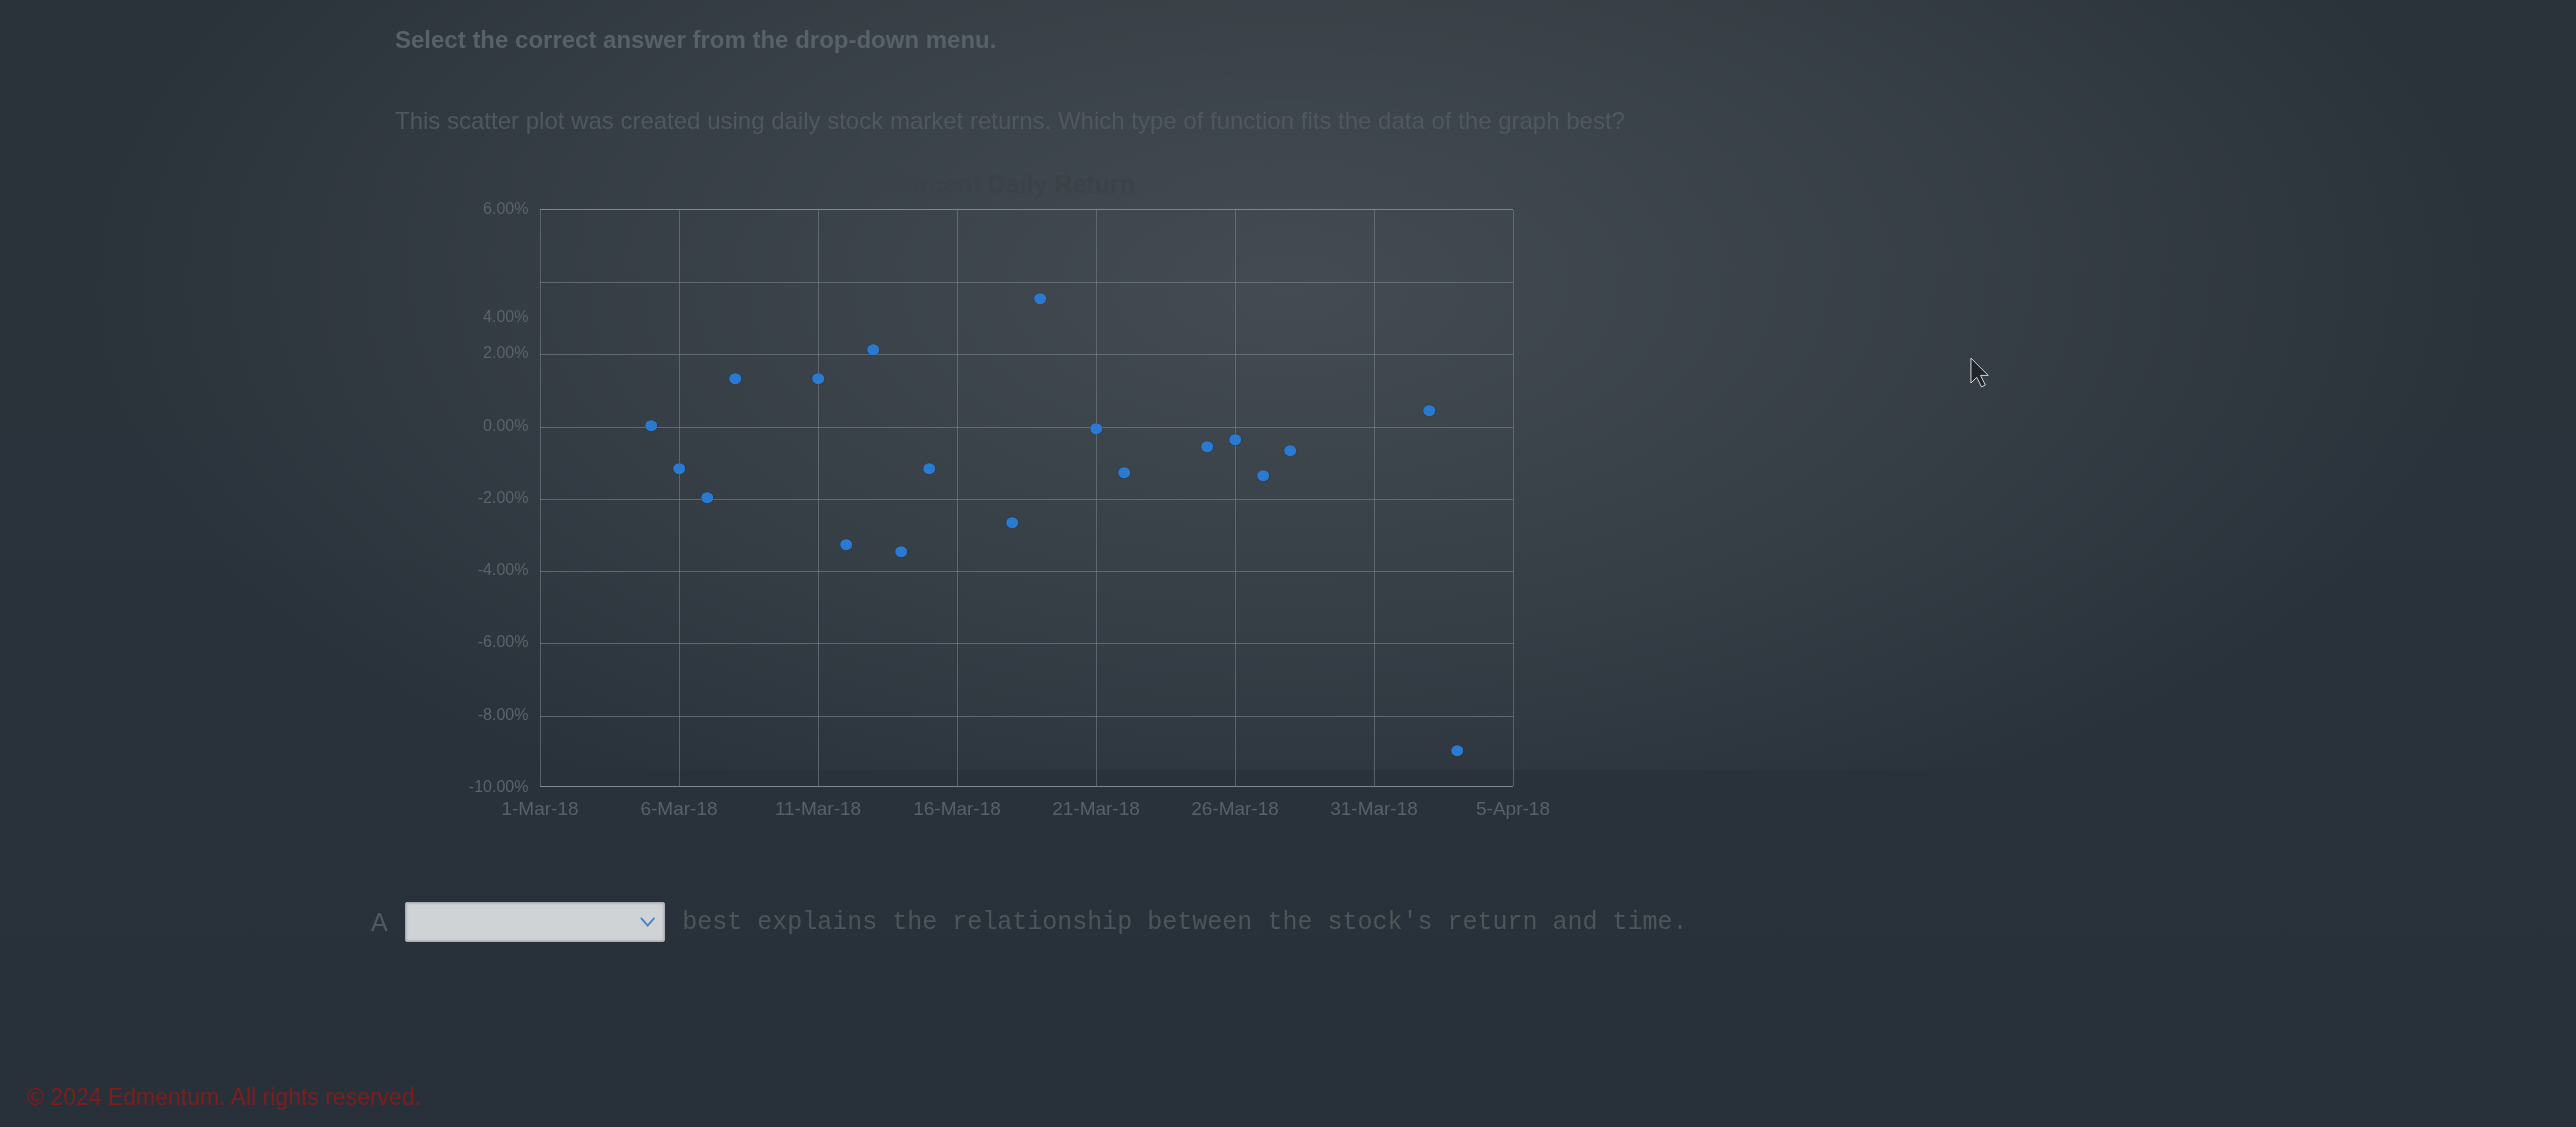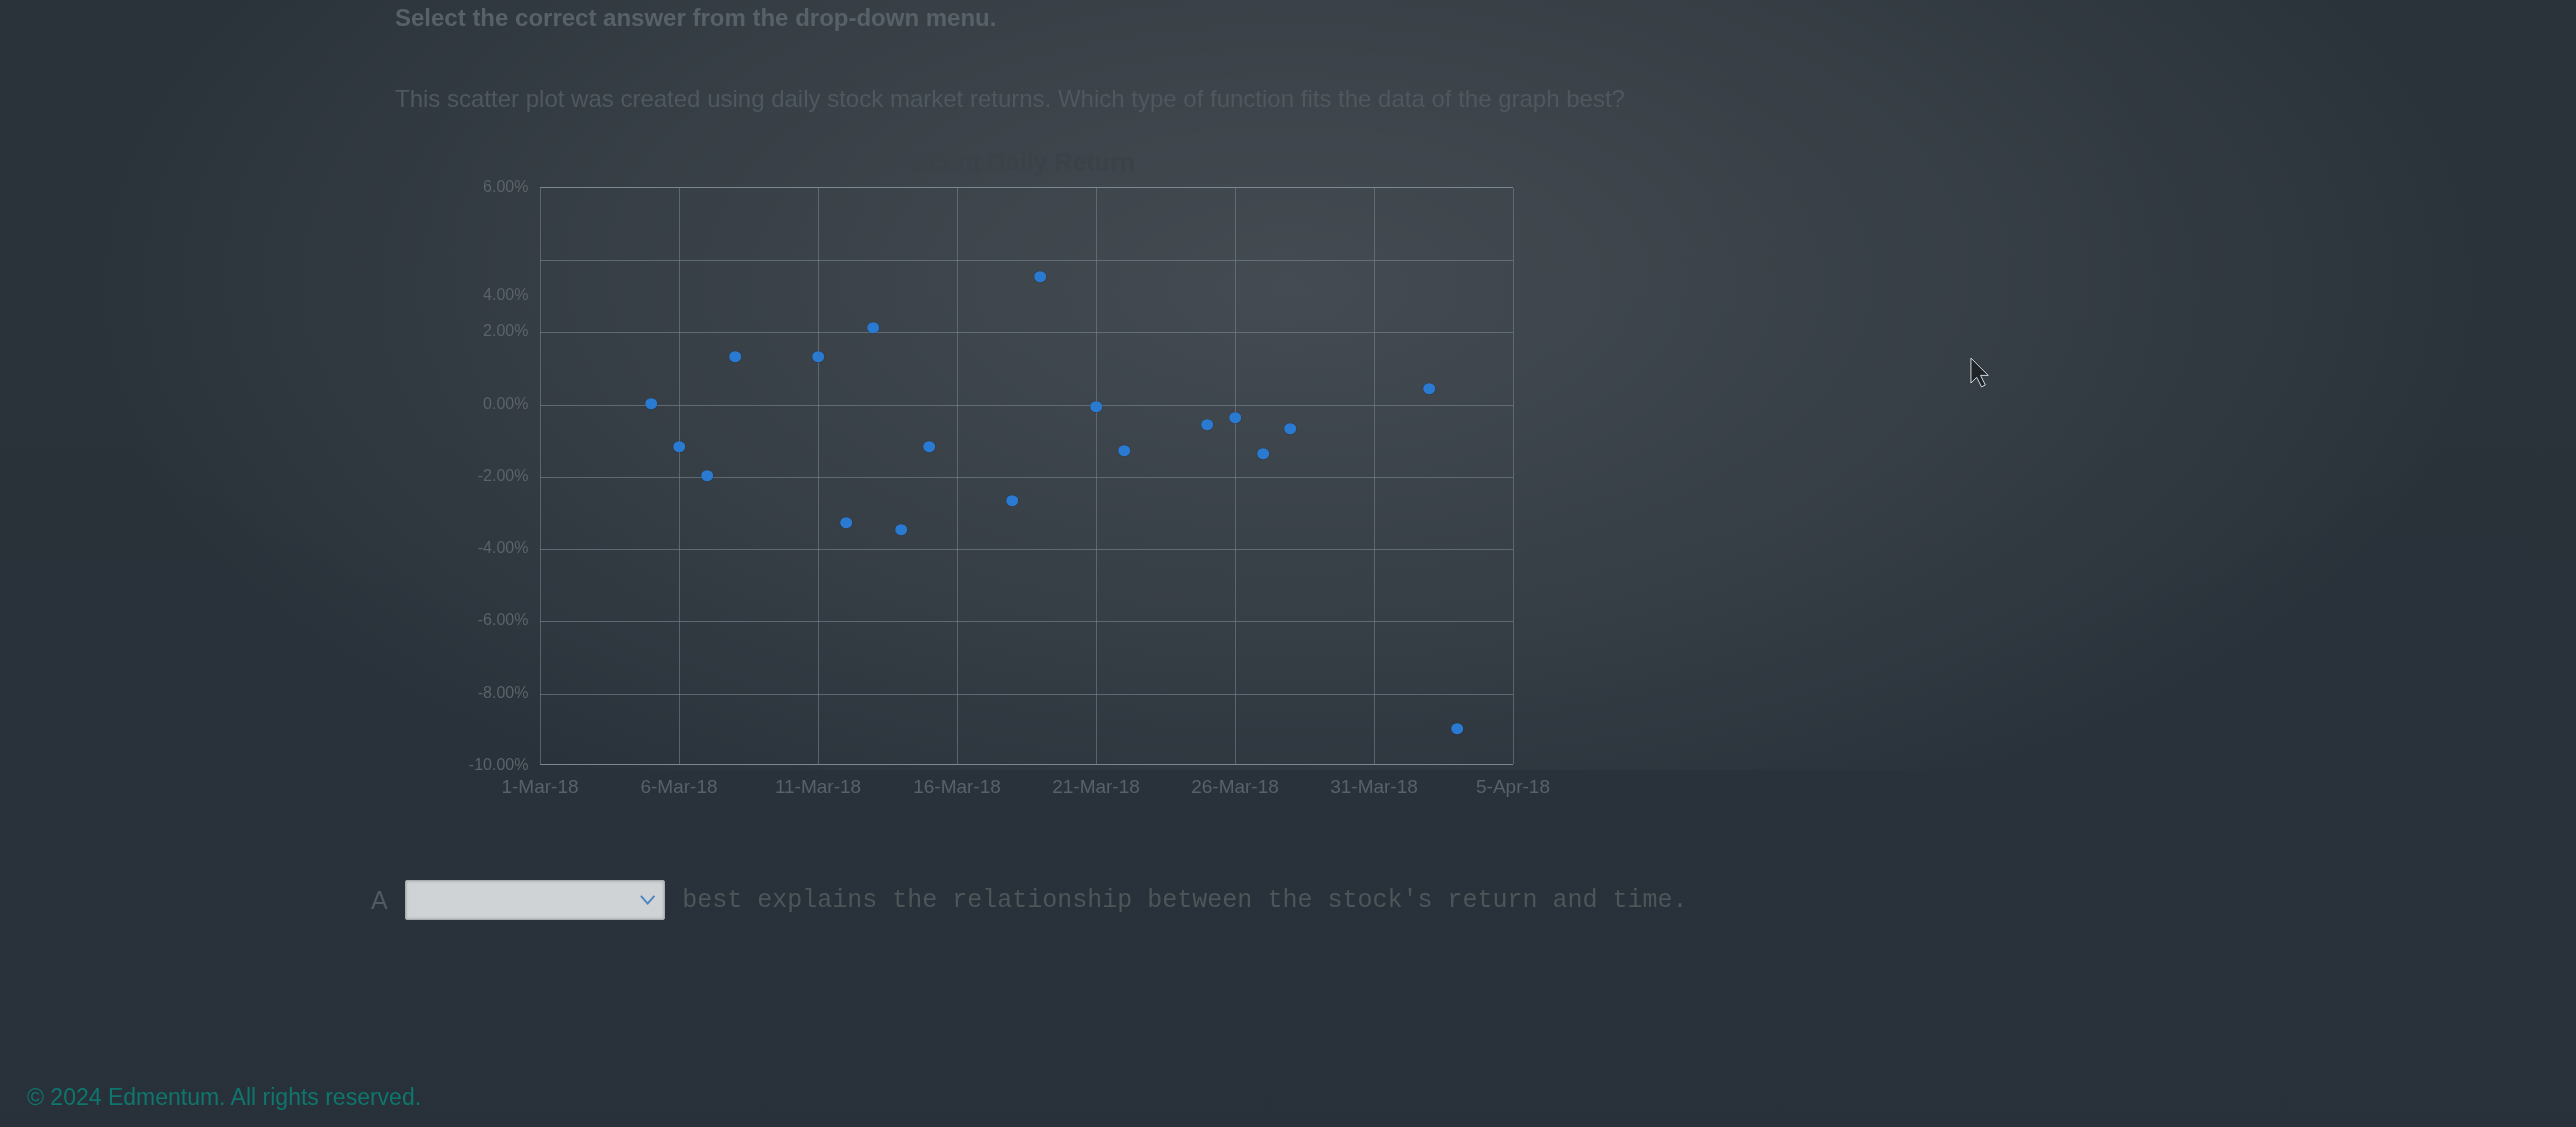--- a/index.html
+++ b/index.html
@@ -22,21 +22,21 @@
     height: 770px;
     background: radial-gradient(ellipse 1733px 867px at 50% 289px,
                 rgba(255,255,255,0.12) 0%,
                 rgba(255,255,255,0.06) 40%,
                 rgba(0,0,0,0) 70%);
     pointer-events: none;
   }
   .content {
     position: absolute;
     left: 395px;
-    top: 4px;
+    top: 26px;
     width: 2119px;
   }
   .instruction {
     font-size: 24px;
     color: #586168;
     font-weight: 600;
     margin-bottom: 53px;
   }
   .question {
     font-size: 24px;
@@ -154,21 +154,21 @@
     font-size: 25px;
     color: #4e5559;
     font-weight: 500;
     font-family: Liberation Mono, monospace;
   }
   .footer {
     position: absolute;
     left: 27px;
     bottom: 17.3px;
     font-size: 23px;
-    color: #0f766e;
+    color: #7f1d1d;
     margin-top: 40px;
   }
   .cursor {
     position: absolute;
     left: 1969px;
     top: 356px;
     pointer-events: none;
   }
   .tiny-mark {
     position: absolute;

